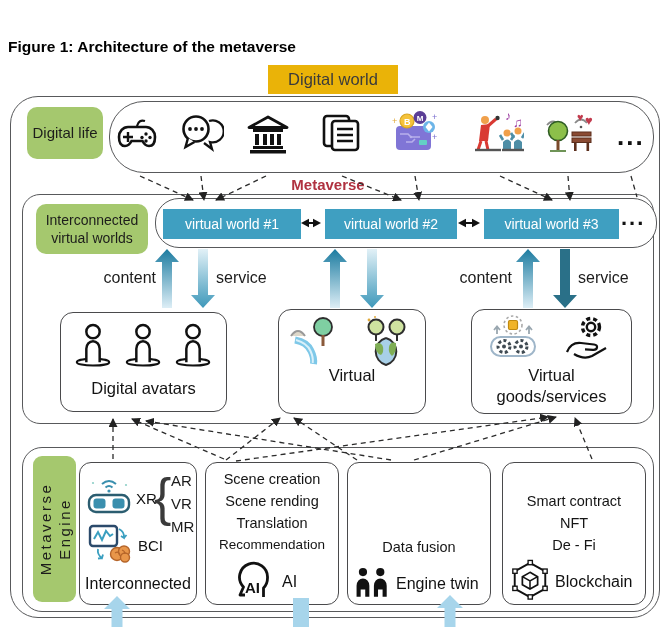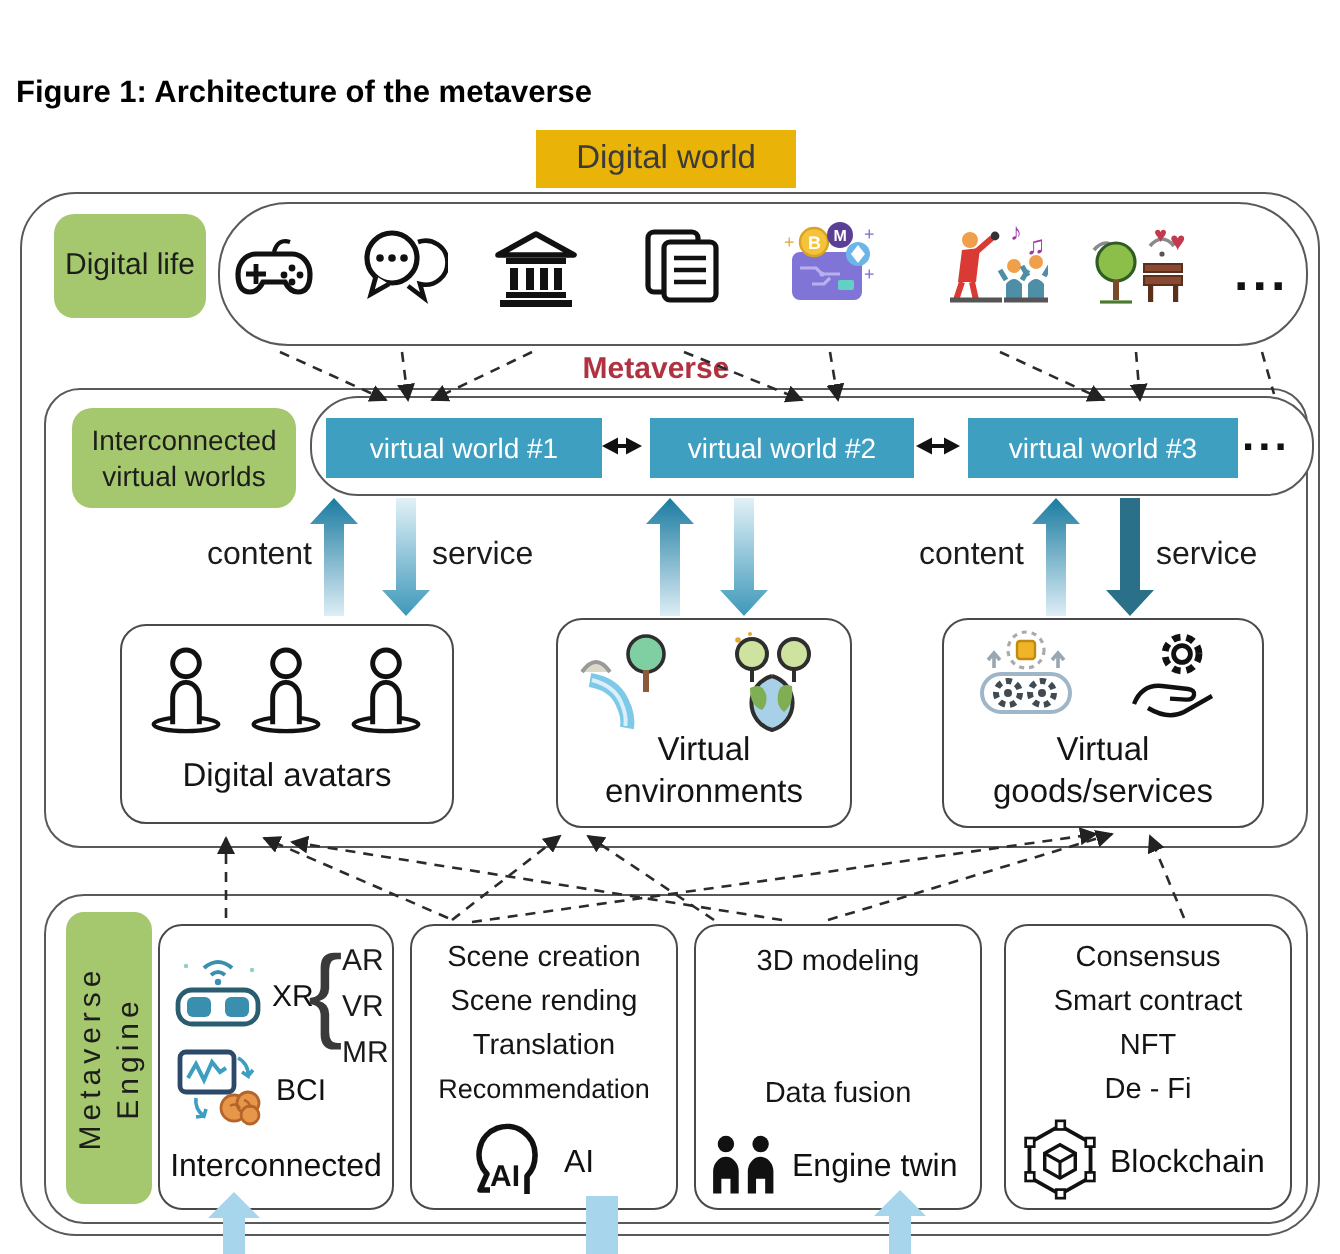--- a/index.html
+++ b/index.html
@@ -205,21 +205,20 @@
         <path d="M27,24 a14,14 0 0 1 0,27 a14,14 0 0 1 0,-27" fill="#a8d0e8" stroke="#2e2e2e" stroke-width="2"></path>
         <path d="M16,30 q6,-3 8,3 q1,5 -2,8 q-6,-2 -6,-11" fill="#7fae55"></path>
         <path d="M37,29 q-6,-2 -7,4 q-1,6 3,9 q5,-4 4,-13" fill="#7fae55"></path>
         <circle cx="17" cy="13" r="7.5" fill="#cfe3a0" stroke="#2e2e2e" stroke-width="2"></circle>
         <path d="M17,20 v7" stroke="#2e2e2e" stroke-width="2"></path>
         <circle cx="38" cy="13" r="7.5" fill="#cfe3a0" stroke="#2e2e2e" stroke-width="2"></circle>
         <path d="M38,20 v7" stroke="#2e2e2e" stroke-width="2"></path>
       </svg>
     </div>
     <div class="mid-label" style="top:56px">Virtual</div>
-    <div class="mid-label" style="top:77px">environments</div>
   </div>
 
   <div class="abs mid-box" style="left:471px;top:309px;width:159px;height:103px">
     <div class="abs" style="left:12px;top:4px">
       <svg width="58" height="50" viewBox="0 0 58 50">
         <circle cx="29" cy="11" r="9" stroke="#aaa" stroke-width="1.6" stroke-dasharray="2.5,2.5" fill="none"></circle>
         <rect x="24.5" y="6.5" width="9" height="9" rx="1.5" fill="#f0b429" stroke="#c08a10" stroke-width="1.2"></rect>
         <path d="M13,20 v-7 m-3,3 l3,-3.5 l3,3.5 M45,20 v-7 m-3,3 l3,-3.5 l3,3.5" stroke="#9aa7b0" stroke-width="1.8" fill="none"></path>
         <rect x="7" y="23" width="44" height="19" rx="9.5" stroke="#9fb6c9" stroke-width="2" fill="#fff"></rect>
         <circle cx="20" cy="32.5" r="6" stroke="#3f4a52" stroke-width="3" stroke-dasharray="3,2.4" fill="none"></circle>
@@ -292,35 +291,33 @@
     <div class="abs" style="left:26px;top:92px">
       <svg width="42" height="46" viewBox="0 0 42 46">
         <path d="M13,40 h-5 l3.5,-8 a14,14 0 1 1 24,-9 q0,6 -4,10 l0,9" stroke="#111" stroke-width="2.8" fill="none" stroke-linejoin="round"></path>
         <text x="13" y="38" font-size="15" font-weight="bold" fill="#111">AI</text>
       </svg>
     </div>
     <div class="abs eng-label" style="left:76px;top:110px">AI</div>
   </div>
 
   <div class="abs eng-white" style="left:347px;width:142px">
-    <div class="eng-item" style="top:10px">3D modeling</div>
     <div class="eng-item" style="top:76px">Data fusion</div>
     <div class="abs" style="left:4px;top:102px">
       <svg width="42" height="36" viewBox="0 0 46 36">
         <circle cx="12" cy="6" r="4.5" fill="#111"></circle>
         <path d="M5,33 v-12 a7,8 0 0 1 14,0 v12 h-4.5 v-8 h-5 v8 z" fill="#111"></path>
         <circle cx="31" cy="6" r="4.5" fill="#111"></circle>
         <path d="M24,33 v-12 a7,8 0 0 1 14,0 v12 h-4.5 v-8 h-5 v8 z" fill="#111"></path>
       </svg>
     </div>
     <div class="abs eng-label" style="left:48px;top:112px">Engine twin</div>
   </div>
 
   <div class="abs eng-white" style="left:502px;width:142px">
-    <div class="eng-item" style="top:8px">Consensus</div>
     <div class="eng-item" style="top:30px">Smart contract</div>
     <div class="eng-item" style="top:52px">NFT</div>
     <div class="eng-item" style="top:74px">De - Fi</div>
     <div class="abs" style="left:6px;top:96px">
       <svg width="42" height="42" viewBox="0 0 44 44">
         <polygon points="22,4 38,13 38,31 22,40 6,31 6,13" stroke="#111" stroke-width="2" fill="none"></polygon>
         <polygon points="22,14 30,18.5 30,27 22,31.5 14,27 14,18.5" stroke="#111" stroke-width="1.8" fill="#fff"></polygon>
         <path d="M14,18.5 L22,23 L30,18.5 M22,23 V31.5" stroke="#111" stroke-width="1.6" fill="none"></path>
         <rect x="20" y="1.5" width="4.5" height="4.5" fill="#fff" stroke="#111" stroke-width="1.4"></rect>
         <rect x="35.5" y="10.5" width="4.5" height="4.5" fill="#fff" stroke="#111" stroke-width="1.4"></rect>

